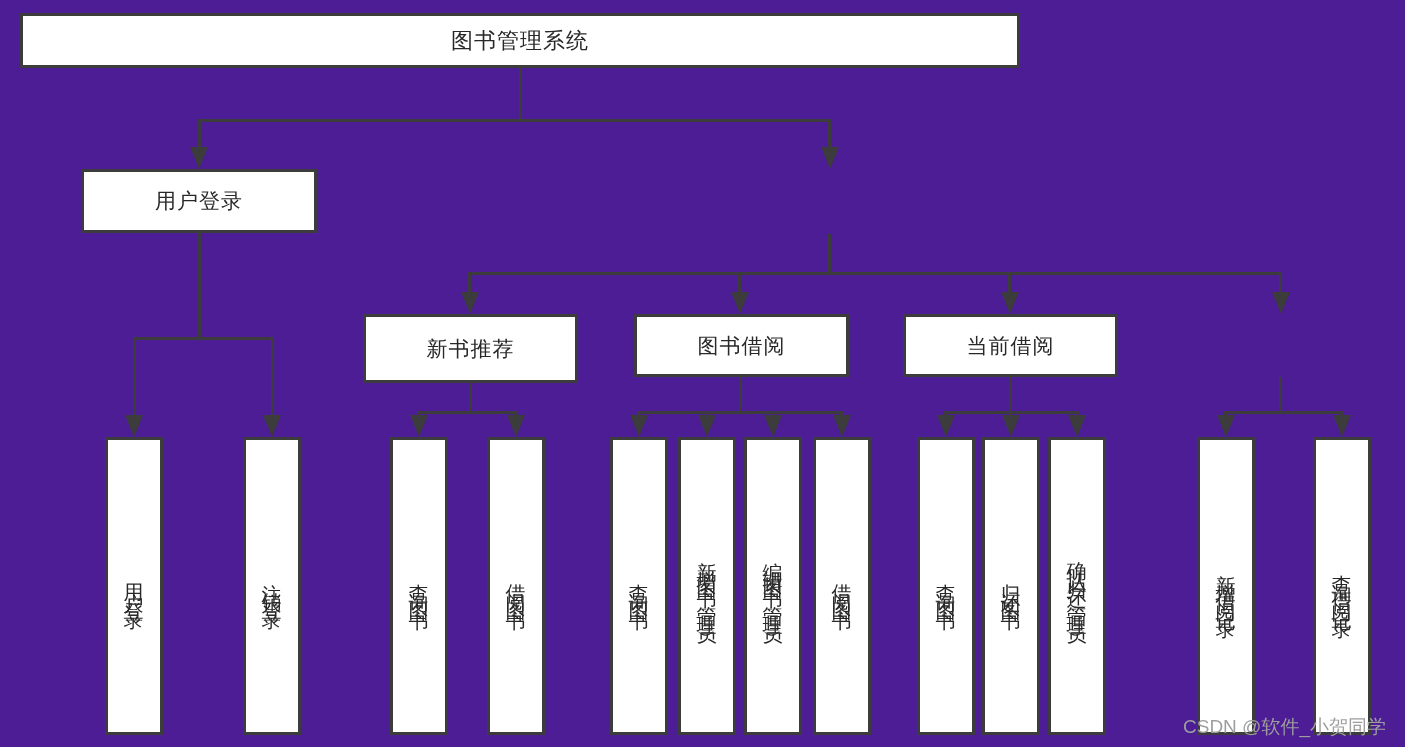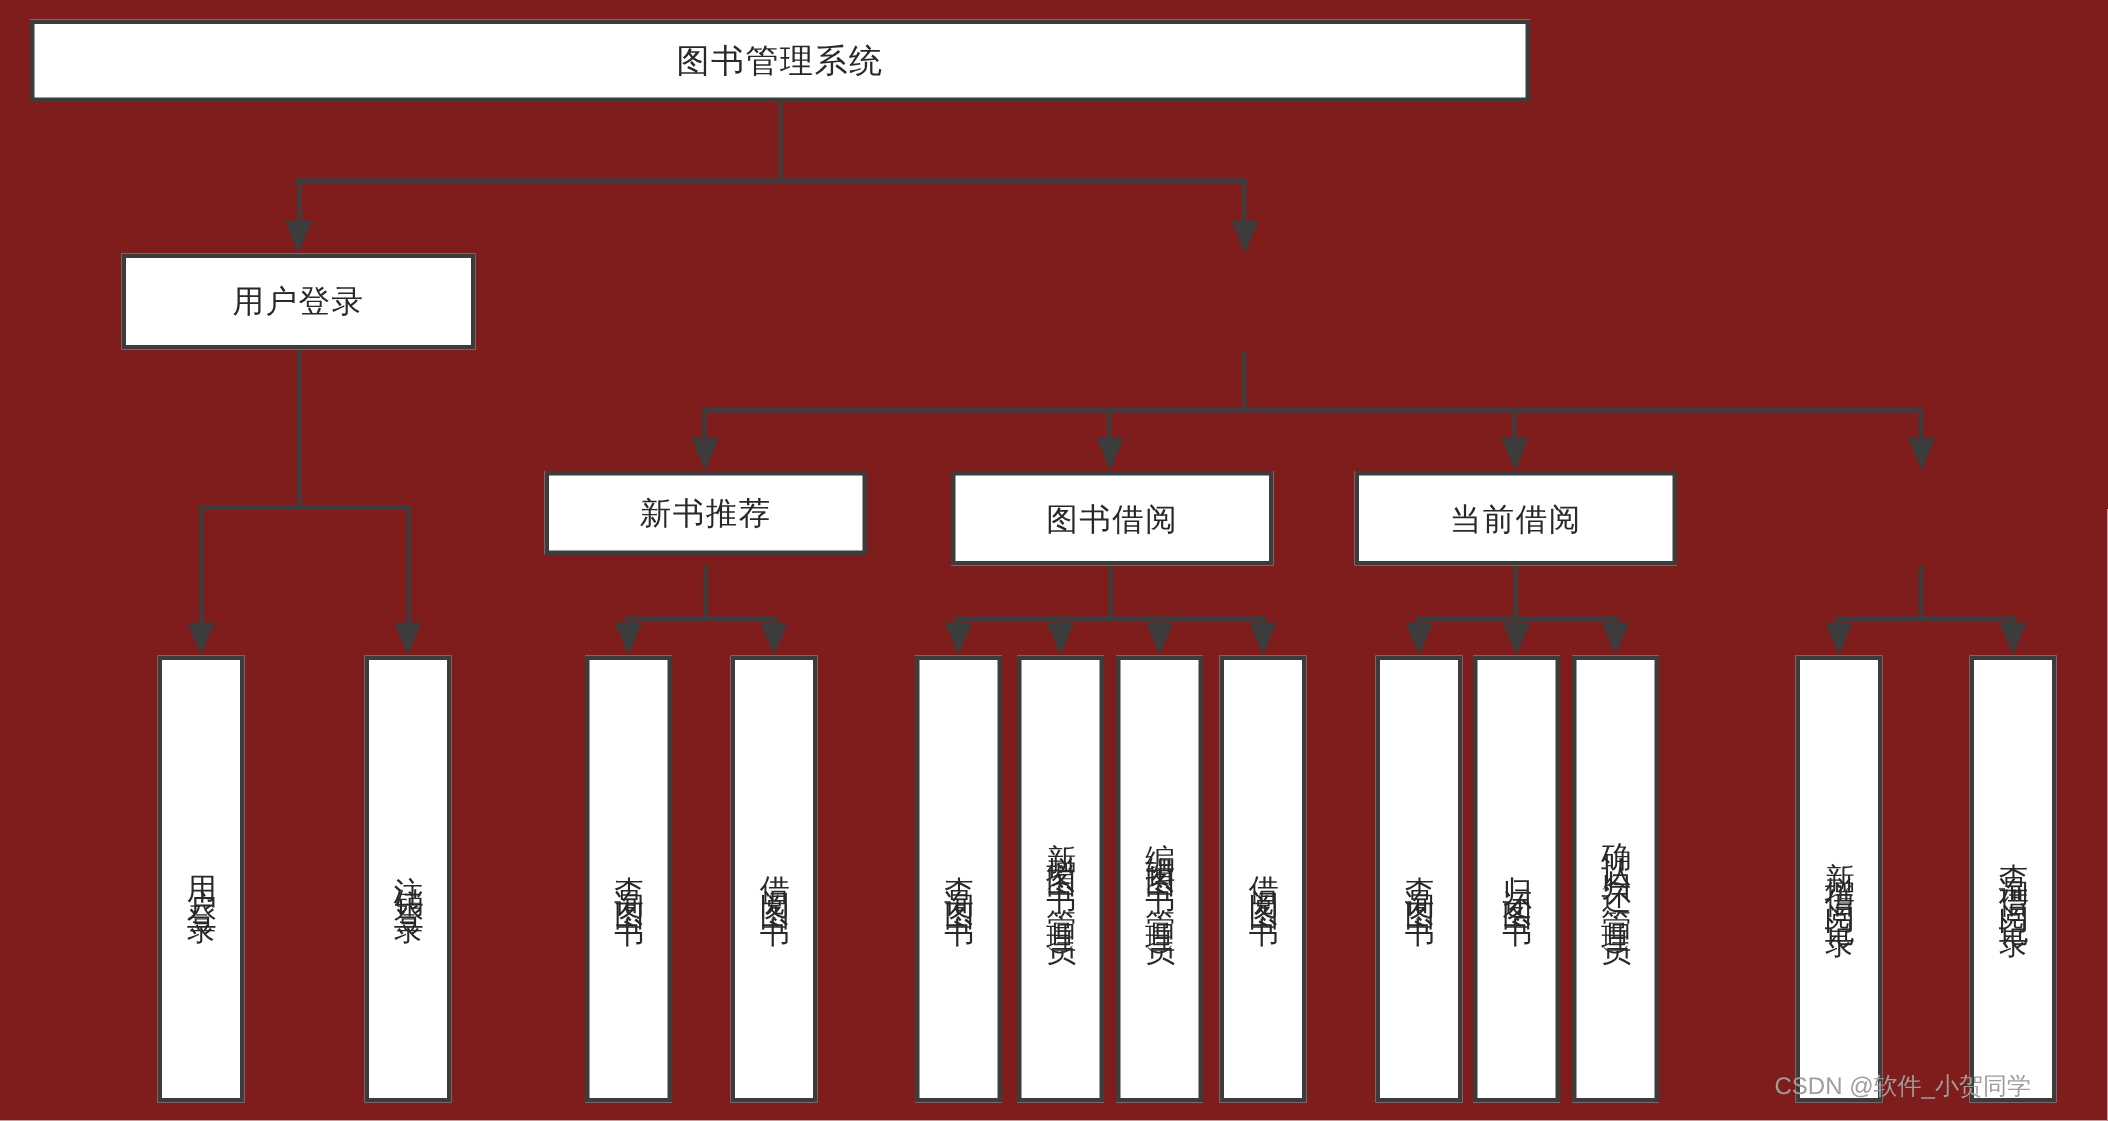--- a/index.html
+++ b/index.html
@@ -1,19 +1,19 @@
 <!DOCTYPE html>
 <html><head>
 <meta charset="utf-8">
 <style>
   html,body{margin:0;padding:0;background:#ffffff;}
   #canvas{
     position:relative;
     width:1405px;height:747px;
-    background:#7f1d1d;
+    background:#4c1d95;
     font-family:"Liberation Sans", sans-serif;
     overflow:hidden;
   }
   .box{
     position:absolute;
     box-sizing:border-box;
     background:#ffffff;
     border:3px solid #3c3c3c;
     display:flex;
     align-items:center;
@@ -38,21 +38,21 @@
   .arw{
     position:absolute;width:0;height:0;
     border-left:9px solid transparent;
     border-right:9px solid transparent;
     border-top:22px solid #3c3c3c;
     z-index:1;
   }
   .wm{
     position:absolute;
     left:1183px;top:714px;
-    font-size:16px;
+    font-size:19px;
     color:#9e9e9e;
     z-index:5;
     white-space:nowrap;
   }
 </style>
 </head>
 <body>
 
 <div id="canvas">
 
@@ -78,21 +78,21 @@
   <div class="h" style="left:469px;top:272px;width:813px;"></div>
   <div class="v" style="left:468px;top:272px;height:22px;"></div>
   <div class="arw" style="left:461px;top:292px;"></div>
   <div class="v" style="left:738px;top:272px;height:22px;"></div>
   <div class="arw" style="left:731px;top:292px;"></div>
   <div class="v" style="left:1008px;top:272px;height:22px;"></div>
   <div class="arw" style="left:1001px;top:292px;"></div>
   <div class="v" style="left:1279px;top:272px;height:22px;"></div>
   <div class="arw" style="left:1272px;top:292px;"></div>
 
-  <div class="box" style="left:363px;top:314px;width:215px;height:56px;">新书推荐</div>
+  <div class="box" style="left:363px;top:314px;width:215px;height:69px;">新书推荐</div>
   <div class="box" style="left:903px;top:314px;width:215px;height:63px;">当前借阅</div>
   <div class="box" style="left:634px;top:314px;width:215px;height:63px;">图书借阅</div>
 
   <div class="v" style="left:469px;top:377px;height:37px;"></div>
   <div class="h" style="left:418px;top:411px;width:100px;"></div>
   <div class="v" style="left:417px;top:411px;height:8px;"></div>
   <div class="arw" style="left:410px;top:415px;"></div>
   <div class="v" style="left:514px;top:411px;height:8px;"></div>
   <div class="arw" style="left:507px;top:415px;"></div>
 

